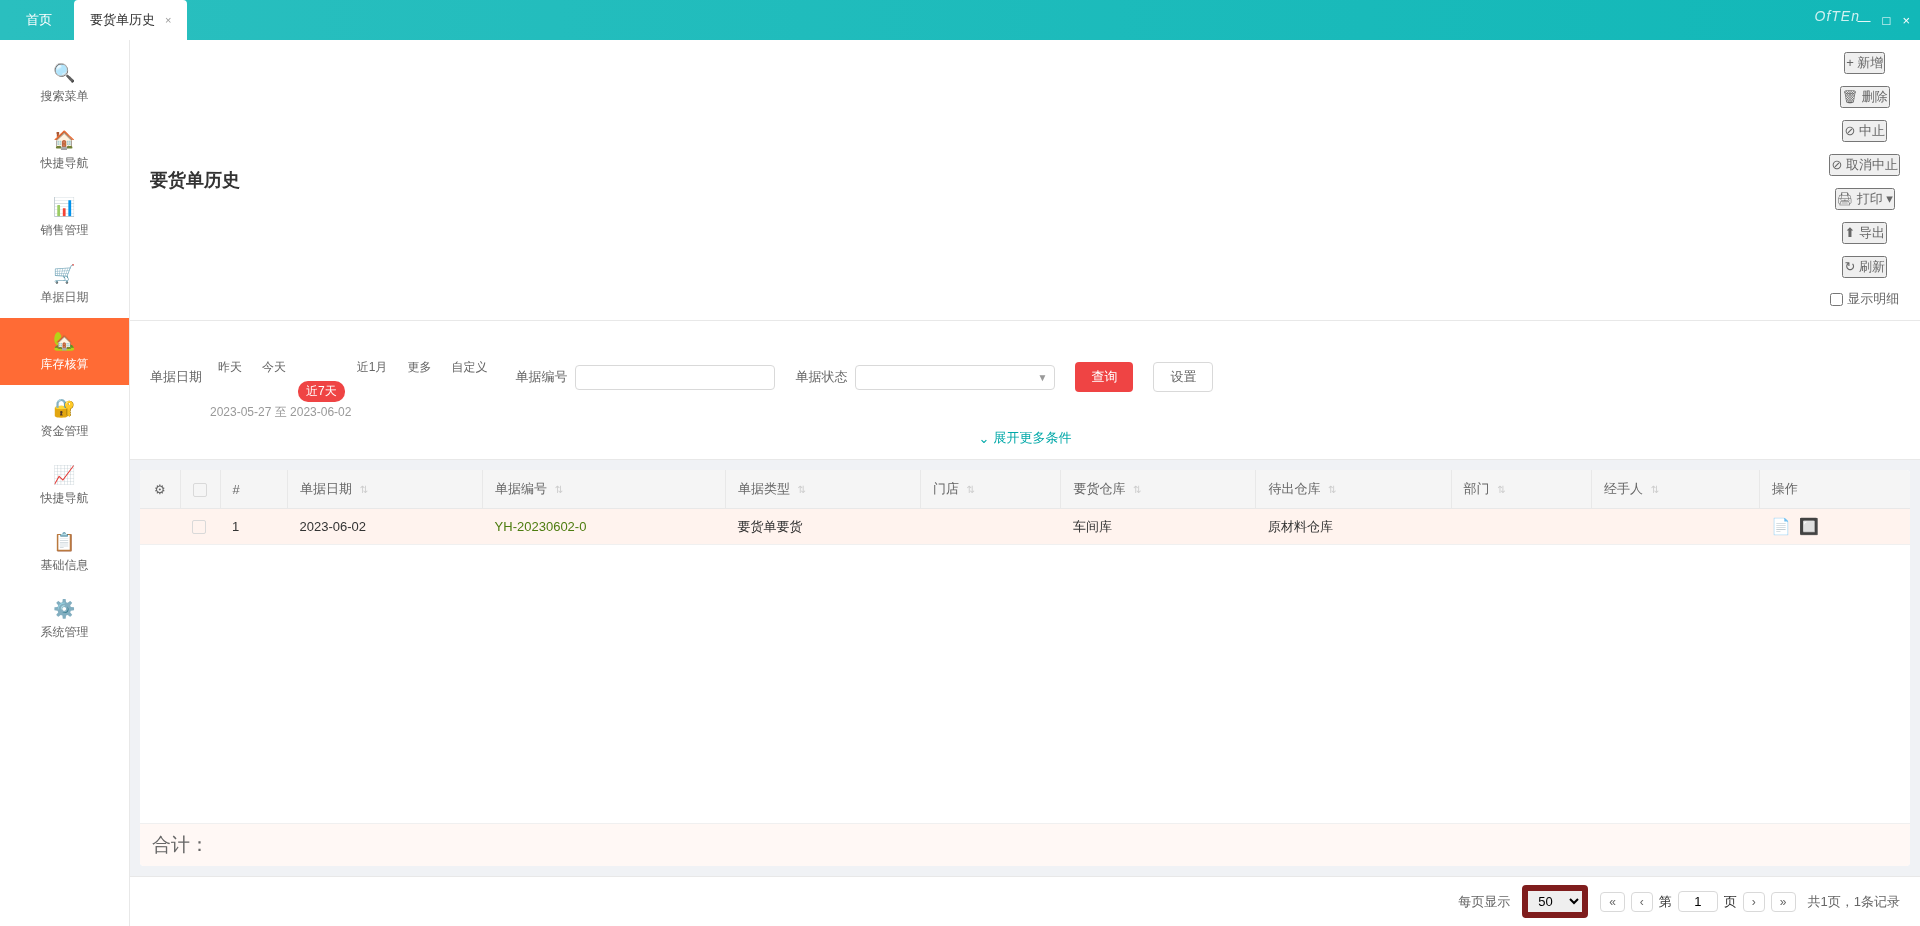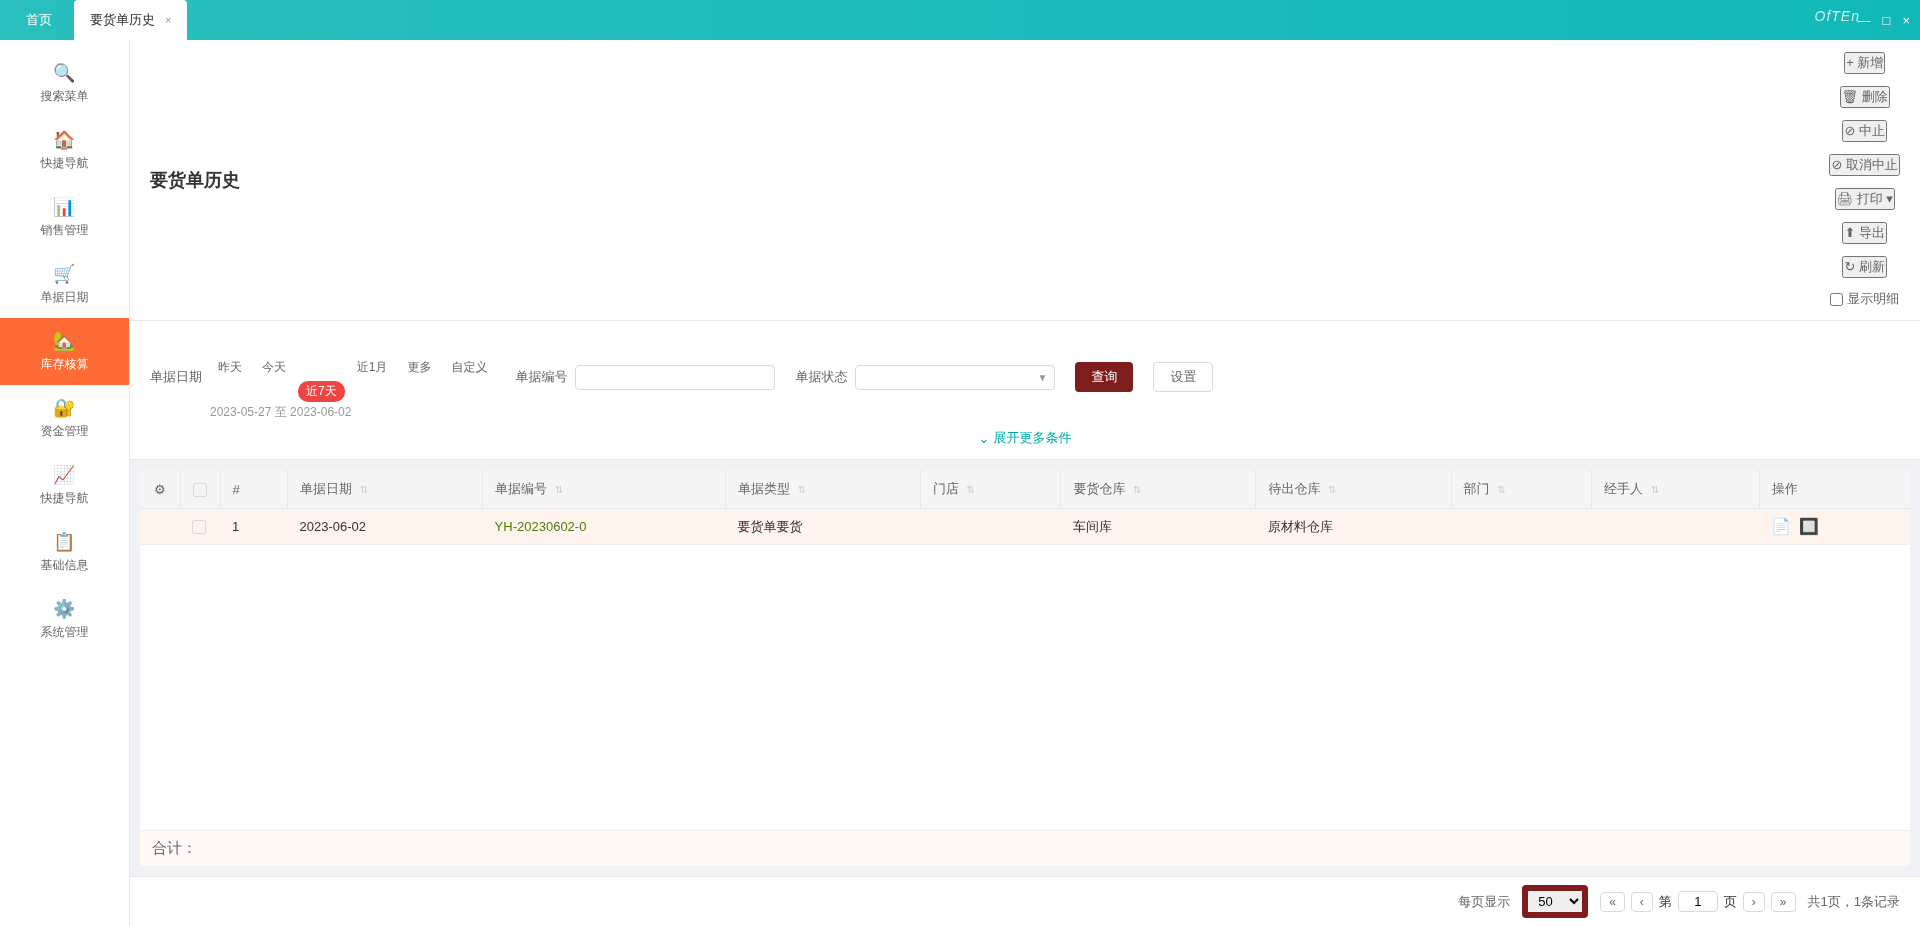--- a/index.html
+++ b/index.html
@@ -114,21 +114,21 @@
     .header-action-btn {
       display: flex;
       align-items: center;
       gap: 4px;
       font-size: 13px;
       color: #666;
       cursor: pointer;
       white-space: nowrap;
     }
     .btn-primary {
-      background: #7f1d1d;
+      background: #ef4444;
       color: white;
       border: none;
       padding: 6px 16px;
       border-radius: 4px;
       cursor: pointer;
       font-size: 13px;
     }
     .btn-setting {
       background: white;
       color: #666;
@@ -278,21 +278,21 @@
     .th-settings { width: 40px; text-align: center; }
     .th-checkbox { width: 40px; text-align: center; }
     .action-icons { display: flex; gap: 8px; }
     .action-icon { font-size: 16px; color: #999; cursor: pointer; }
 
     
     .table-footer {
       background: #FFF8F5;
       padding: 8px 12px;
       border-top: 1px solid #f0f0f0;
-      font-size: 15px;
+      font-size: 19px;
       color: #666;
       display: flex;
       align-items: center;
     }
 
     
     .pagination-bar {
       background: white;
       padding: 8px 20px;
       display: flex;

